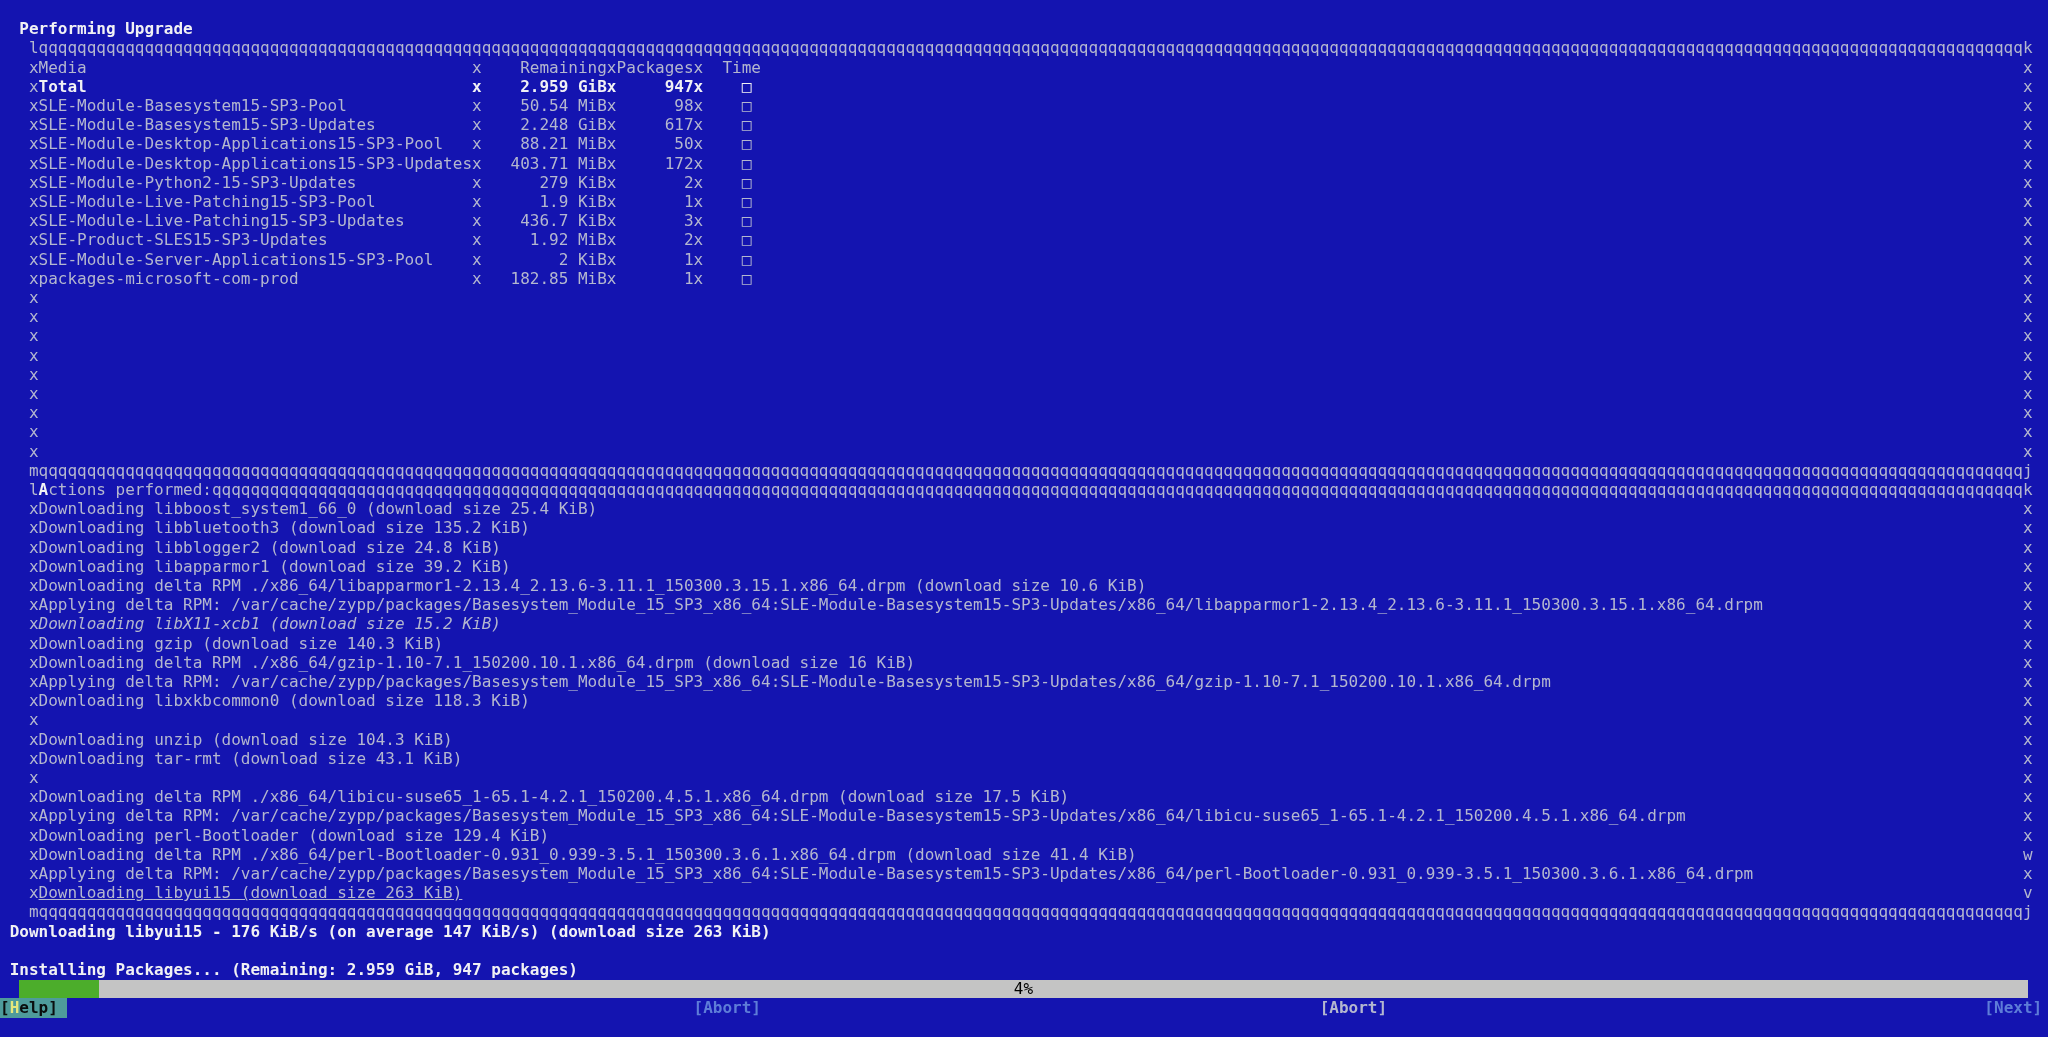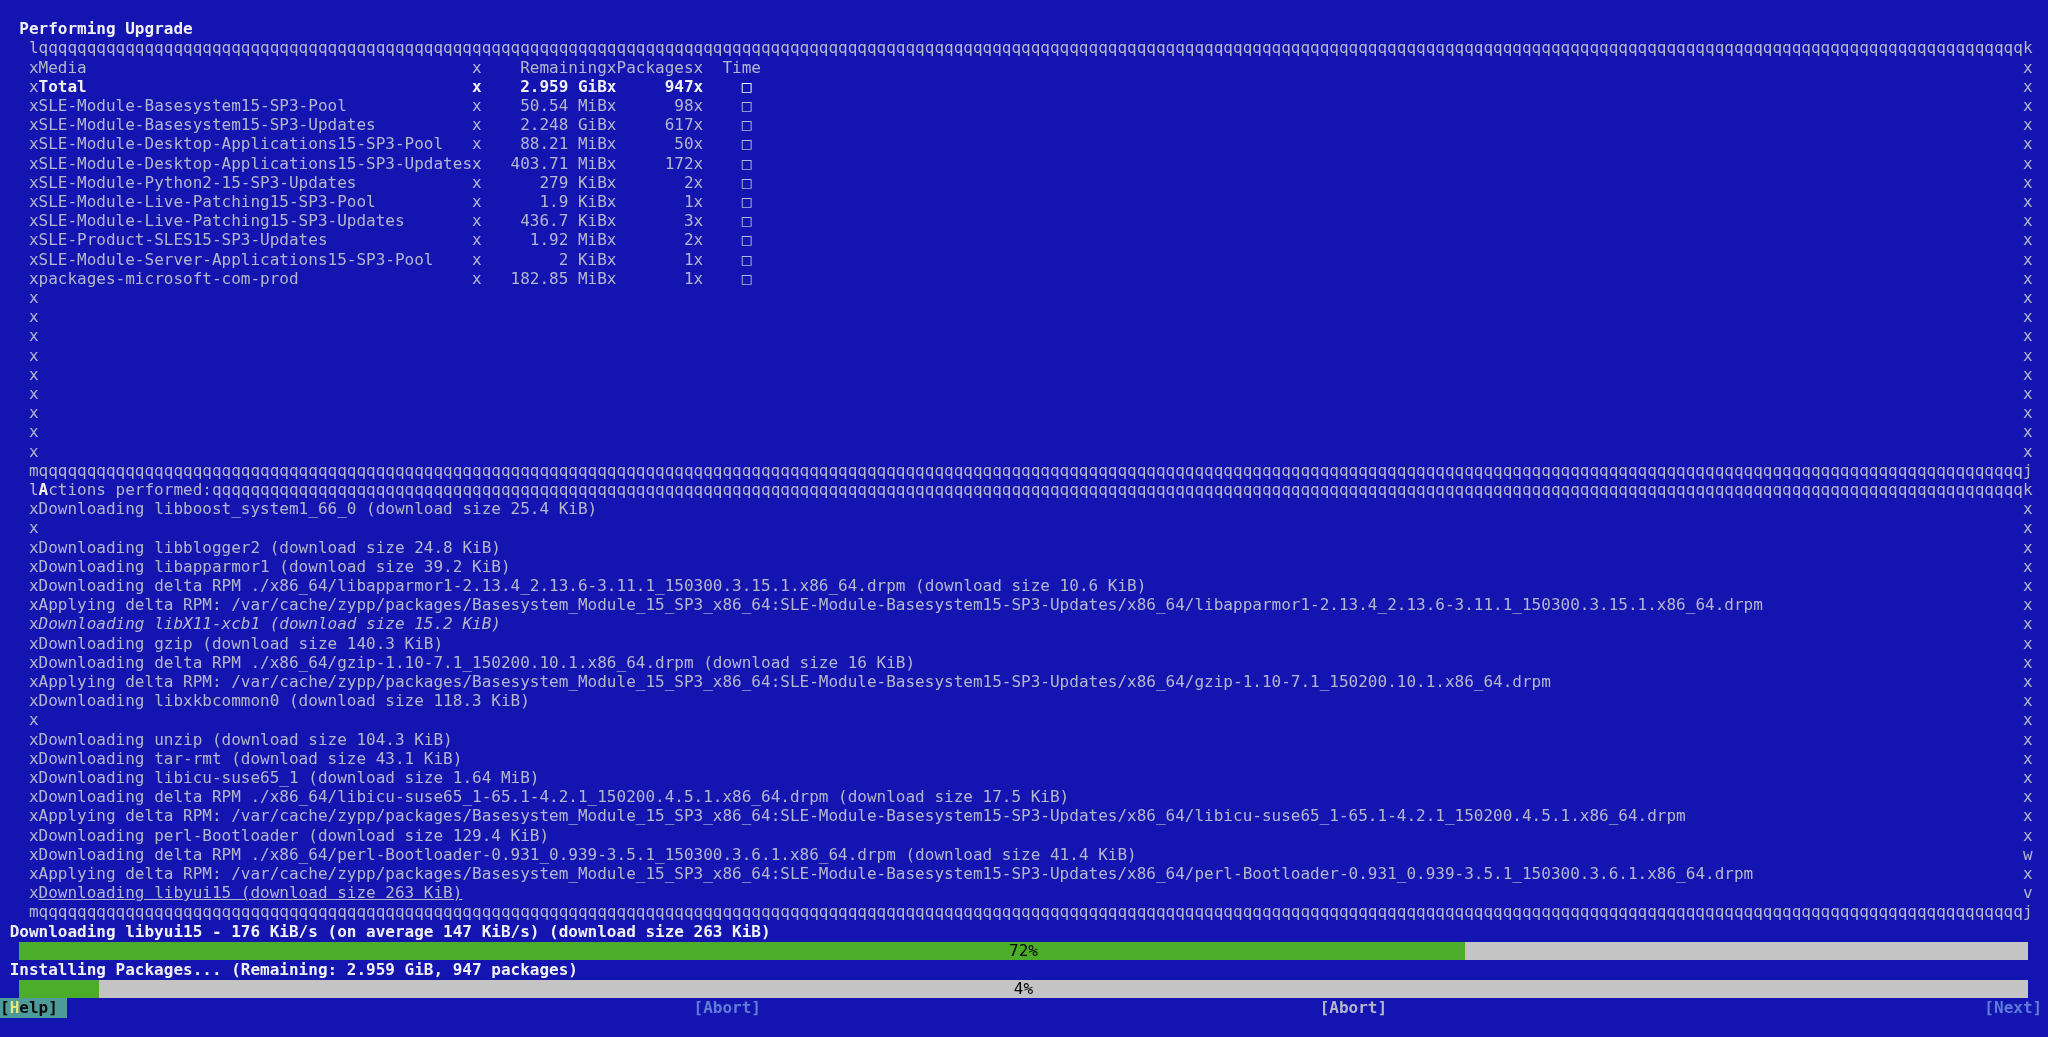--- a/index.html
+++ b/index.html
@@ -50,39 +50,38 @@
     <div class="row" style="top: 326.4px;"><span class="t-n" style="left: 3ch;">x</span><span class="t-n" style="left: 210ch;">x</span></div>
     <div class="row" style="top: 345.6px;"><span class="t-n" style="left: 3ch;">x</span><span class="t-n" style="left: 210ch;">x</span></div>
     <div class="row" style="top: 364.8px;"><span class="t-n" style="left: 3ch;">x</span><span class="t-n" style="left: 210ch;">x</span></div>
     <div class="row" style="top: 384px;"><span class="t-n" style="left: 3ch;">x</span><span class="t-n" style="left: 210ch;">x</span></div>
     <div class="row" style="top: 403.2px;"><span class="t-n" style="left: 3ch;">x</span><span class="t-n" style="left: 210ch;">x</span></div>
     <div class="row" style="top: 422.4px;"><span class="t-n" style="left: 3ch;">x</span><span class="t-n" style="left: 210ch;">x</span></div>
     <div class="row" style="top: 441.6px;"><span class="t-n" style="left: 3ch;">x</span><span class="t-n" style="left: 210ch;">x</span></div>
     <div class="row" style="top: 460.8px;"><span class="t-n" style="left: 3ch;">mqqqqqqqqqqqqqqqqqqqqqqqqqqqqqqqqqqqqqqqqqqqqqqqqqqqqqqqqqqqqqqqqqqqqqqqqqqqqqqqqqqqqqqqqqqqqqqqqqqqqqqqqqqqqqqqqqqqqqqqqqqqqqqqqqqqqqqqqqqqqqqqqqqqqqqqqqqqqqqqqqqqqqqqqqqqqqqqqqqqqqqqqqqqqqqqqqqqqqqqqqqqqqqj</span></div>
     <div class="row" style="top: 480px;"><span class="t-n" style="left: 3ch;">l</span><span class="t-w" style="left: 4ch;">A</span><span class="t-n" style="left: 5ch;">ctions performed:</span><span class="t-n" style="left: 22ch;">qqqqqqqqqqqqqqqqqqqqqqqqqqqqqqqqqqqqqqqqqqqqqqqqqqqqqqqqqqqqqqqqqqqqqqqqqqqqqqqqqqqqqqqqqqqqqqqqqqqqqqqqqqqqqqqqqqqqqqqqqqqqqqqqqqqqqqqqqqqqqqqqqqqqqqqqqqqqqqqqqqqqqqqqqqqqqqqqqqqqqqqqqqqqk</span></div>
     <div class="row" style="top: 499.2px;"><span class="t-n" style="left: 3ch;">x</span><span class="t-n" style="left: 4ch;">Downloading libboost_system1_66_0 (download size 25.4 KiB)</span><span class="t-n" style="left: 210ch;">x</span></div>
-    <div class="row" style="top: 518.4px;"><span class="t-n" style="left: 3ch;">x</span><span class="t-n" style="left: 210ch;">x</span></div>
+    <div class="row" style="top: 518.4px;"><span class="t-n" style="left: 3ch;">x</span><span class="t-n" style="left: 4ch;">Downloading libbluetooth3 (download size 135.2 KiB)</span><span class="t-n" style="left: 210ch;">x</span></div>
     <div class="row" style="top: 537.6px;"><span class="t-n" style="left: 3ch;">x</span><span class="t-n" style="left: 4ch;">Downloading libblogger2 (download size 24.8 KiB)</span><span class="t-n" style="left: 210ch;">x</span></div>
     <div class="row" style="top: 556.8px;"><span class="t-n" style="left: 3ch;">x</span><span class="t-n" style="left: 4ch;">Downloading libapparmor1 (download size 39.2 KiB)</span><span class="t-n" style="left: 210ch;">x</span></div>
     <div class="row" style="top: 576px;"><span class="t-n" style="left: 3ch;">x</span><span class="t-n" style="left: 4ch;">Downloading delta RPM ./x86_64/libapparmor1-2.13.4_2.13.6-3.11.1_150300.3.15.1.x86_64.drpm (download size 10.6 KiB)</span><span class="t-n" style="left: 210ch;">x</span></div>
     <div class="row" style="top: 595.2px;"><span class="t-n" style="left: 3ch;">x</span><span class="t-n" style="left: 4ch;">Applying delta RPM: /var/cache/zypp/packages/Basesystem_Module_15_SP3_x86_64:SLE-Module-Basesystem15-SP3-Updates/x86_64/libapparmor1-2.13.4_2.13.6-3.11.1_150300.3.15.1.x86_64.drpm</span><span class="t-n" style="left: 210ch;">x</span></div>
     <div class="row" style="top: 614.4px;"><span class="t-n" style="left: 3ch;">x</span><span class="t-n" style="left: 4ch; font-style: italic;">Downloading libX11-xcb1 (download size 15.2 KiB)</span><span class="t-n" style="left: 210ch;">x</span></div>
     <div class="row" style="top: 633.6px;"><span class="t-n" style="left: 3ch;">x</span><span class="t-n" style="left: 4ch;">Downloading gzip (download size 140.3 KiB)</span><span class="t-n" style="left: 210ch;">x</span></div>
     <div class="row" style="top: 652.8px;"><span class="t-n" style="left: 3ch;">x</span><span class="t-n" style="left: 4ch;">Downloading delta RPM ./x86_64/gzip-1.10-7.1_150200.10.1.x86_64.drpm (download size 16 KiB)</span><span class="t-n" style="left: 210ch;">x</span></div>
     <div class="row" style="top: 672px;"><span class="t-n" style="left: 3ch;">x</span><span class="t-n" style="left: 4ch;">Applying delta RPM: /var/cache/zypp/packages/Basesystem_Module_15_SP3_x86_64:SLE-Module-Basesystem15-SP3-Updates/x86_64/gzip-1.10-7.1_150200.10.1.x86_64.drpm</span><span class="t-n" style="left: 210ch;">x</span></div>
     <div class="row" style="top: 691.2px;"><span class="t-n" style="left: 3ch;">x</span><span class="t-n" style="left: 4ch;">Downloading libxkbcommon0 (download size 118.3 KiB)</span><span class="t-n" style="left: 210ch;">x</span></div>
     <div class="row" style="top: 710.4px;"><span class="t-n" style="left: 3ch;">x</span><span class="t-n" style="left: 210ch;">x</span></div>
     <div class="row" style="top: 729.6px;"><span class="t-n" style="left: 3ch;">x</span><span class="t-n" style="left: 4ch;">Downloading unzip (download size 104.3 KiB)</span><span class="t-n" style="left: 210ch;">x</span></div>
     <div class="row" style="top: 748.8px;"><span class="t-n" style="left: 3ch;">x</span><span class="t-n" style="left: 4ch;">Downloading tar-rmt (download size 43.1 KiB)</span><span class="t-n" style="left: 210ch;">x</span></div>
-    <div class="row" style="top: 768px;"><span class="t-n" style="left: 3ch;">x</span><span class="t-n" style="left: 4ch;">Downloading libicu-suse65_1 (download size 1.64 MiB)</span><span class="t-n" style="left: 210ch;">x</span></div>
+    <div class="row" style="top: 768px;"><span class="t-n" style="left: 3ch;">x</span><span class="t-n" style="left: 210ch;">x</span></div>
     <div class="row" style="top: 787.2px;"><span class="t-n" style="left: 3ch;">x</span><span class="t-n" style="left: 4ch;">Downloading delta RPM ./x86_64/libicu-suse65_1-65.1-4.2.1_150200.4.5.1.x86_64.drpm (download size 17.5 KiB)</span><span class="t-n" style="left: 210ch;">x</span></div>
     <div class="row" style="top: 806.4px;"><span class="t-n" style="left: 3ch;">x</span><span class="t-n" style="left: 4ch;">Applying delta RPM: /var/cache/zypp/packages/Basesystem_Module_15_SP3_x86_64:SLE-Module-Basesystem15-SP3-Updates/x86_64/libicu-suse65_1-65.1-4.2.1_150200.4.5.1.x86_64.drpm</span><span class="t-n" style="left: 210ch;">x</span></div>
     <div class="row" style="top: 825.6px;"><span class="t-n" style="left: 3ch;">x</span><span class="t-n" style="left: 4ch;">Downloading perl-Bootloader (download size 129.4 KiB)</span><span class="t-n" style="left: 210ch;">x</span></div>
     <div class="row" style="top: 844.8px;"><span class="t-n" style="left: 3ch;">x</span><span class="t-n" style="left: 4ch;">Downloading delta RPM ./x86_64/perl-Bootloader-0.931_0.939-3.5.1_150300.3.6.1.x86_64.drpm (download size 41.4 KiB)</span><span class="t-n" style="left: 210ch;">w</span></div>
     <div class="row" style="top: 864px;"><span class="t-n" style="left: 3ch;">x</span><span class="t-n" style="left: 4ch;">Applying delta RPM: /var/cache/zypp/packages/Basesystem_Module_15_SP3_x86_64:SLE-Module-Basesystem15-SP3-Updates/x86_64/perl-Bootloader-0.931_0.939-3.5.1_150300.3.6.1.x86_64.drpm</span><span class="t-n" style="left: 210ch;">x</span></div>
     <div class="row" style="top: 883.2px;"><span class="t-n" style="left: 3ch;">x</span><span class="t-n" style="left: 4ch; text-decoration: underline;">Downloading libyui15 (download size 263 KiB)</span><span class="t-n" style="left: 210ch;">v</span></div>
     <div class="row" style="top: 902.4px;"><span class="t-n" style="left: 3ch;">mqqqqqqqqqqqqqqqqqqqqqqqqqqqqqqqqqqqqqqqqqqqqqqqqqqqqqqqqqqqqqqqqqqqqqqqqqqqqqqqqqqqqqqqqqqqqqqqqqqqqqqqqqqqqqqqqqqqqqqqqqqqqqqqqqqqqqqqqqqqqqqqqqqqqqqqqqqqqqqqqqqqqqqqqqqqqqqqqqqqqqqqqqqqqqqqqqqqqqqqqqqqqqqj</span></div>
     <div class="row" style="top: 921.6px;"><span class="t-w" style="left: 1ch;">Downloading libyui15 - 176 KiB/s (on average 147 KiB/s) (download size 263 KiB)</span></div>
-    <div class="row" style="top: 940.8px;"><div class="bar-fill" style="left: 19px; width: 1446px;"></div><div class="bar-rest" style="left: 1465px; width: 563px;"></div><span class="bar-label">72%</span></div>
     <div class="row" style="top: 960px;"><span class="t-w" style="left: 1ch;">Installing Packages... (Remaining: 2.959 GiB, 947 packages)</span></div>
     <div class="row" style="top: 979.2px;"><div class="bar-fill" style="left: 19px; width: 80px;"></div><div class="bar-rest" style="left: 99px; width: 1929px;"></div><span class="bar-label">4%</span></div>
     <div class="row" style="top: 998.4px;"><span class="help-btn" style="left: 0ch;"><span>[</span><span class="t-y">H</span><span>elp]</span></span><span class="btn-dim" style="left: 72ch;">[Abort]</span><span class="btn-gray" style="left: 137ch;">[Abort]</span><span class="btn-dim" style="left: 206ch;">[Next]</span></div>
   </div>
 
 </body></html>

